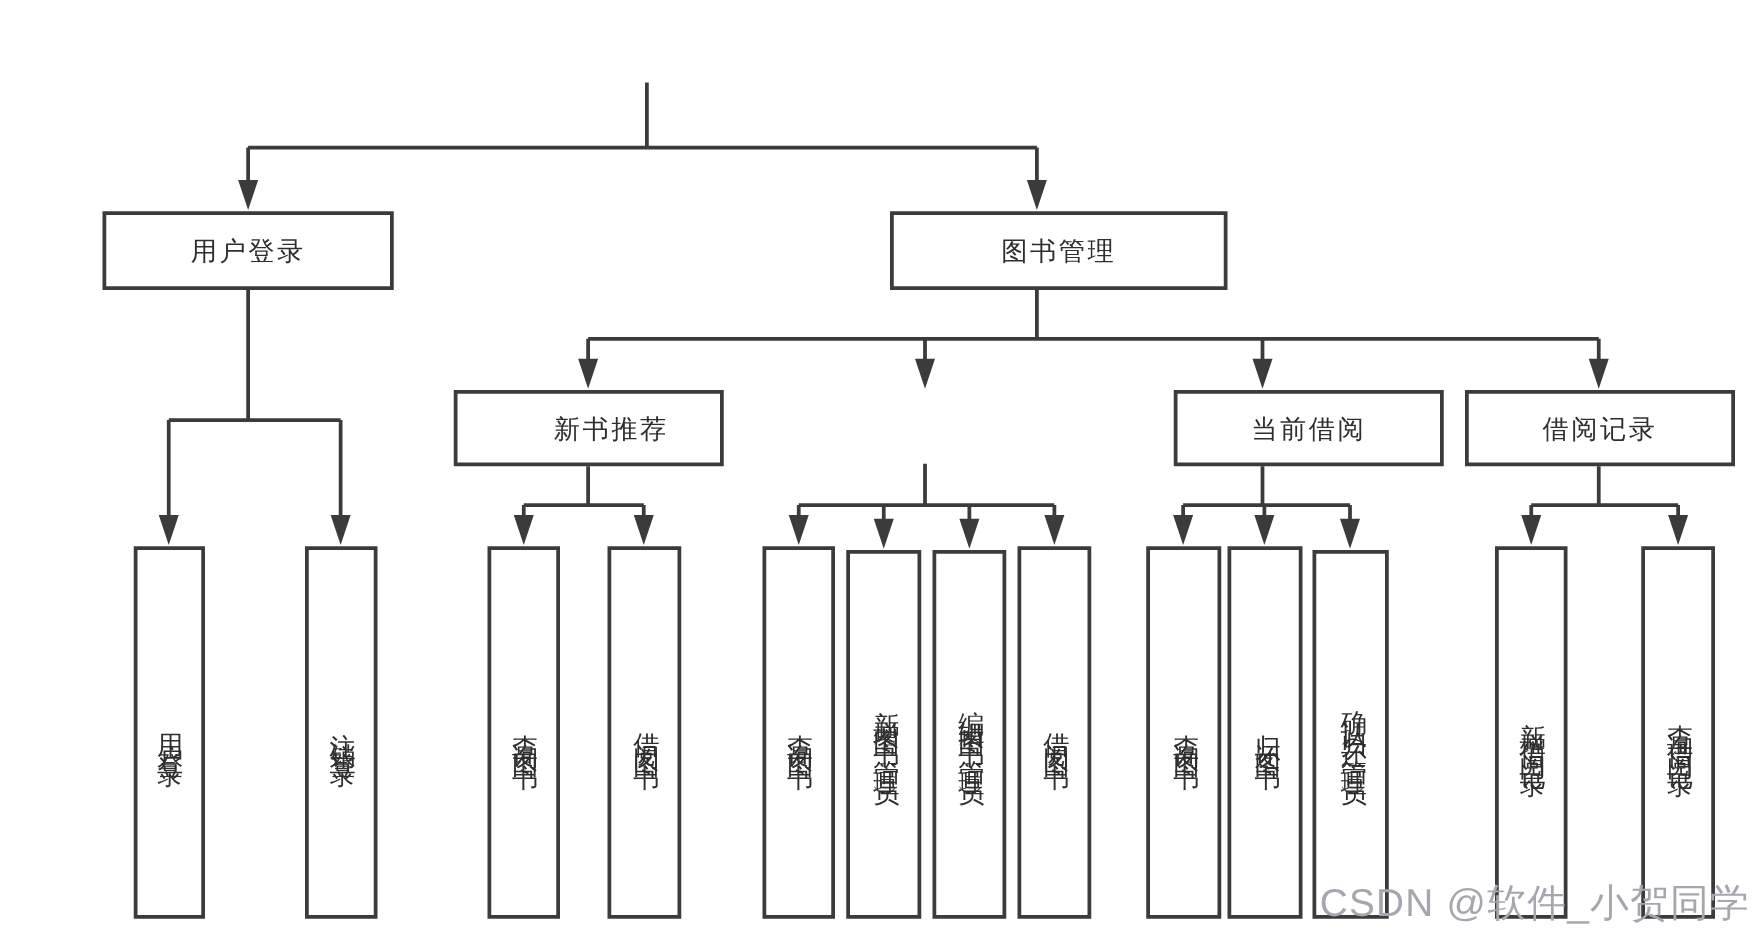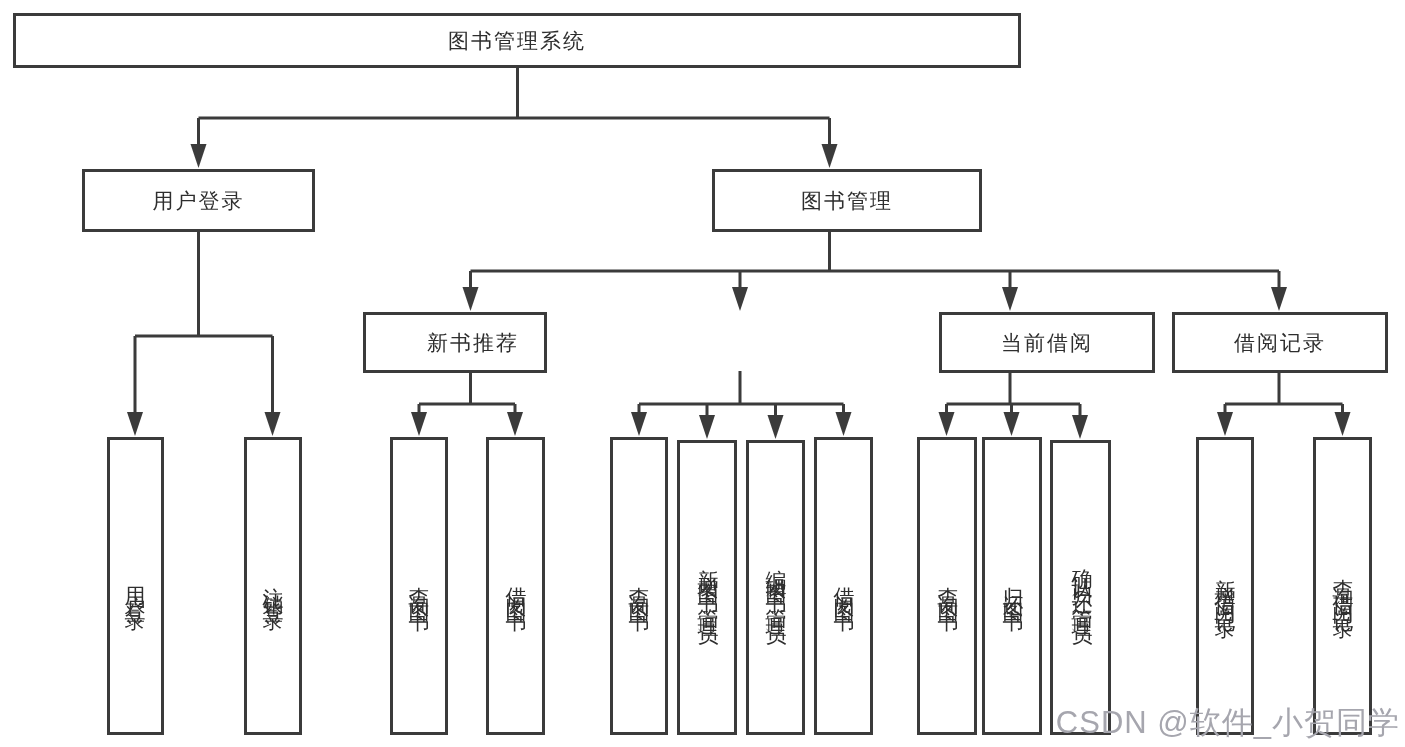--- a/index.html
+++ b/index.html
@@ -86,26 +86,25 @@
     <path d="M1010,371 L1010,404 M946.5,404 L1080,404 M946.5,404 L946.5,416 M1011.5,404 L1011.5,416 M1080,404 L1080,416"></path>
     <polygon points="938.5,412 954.5,412 946.5,436"></polygon>
     <polygon points="1003.5,412 1019.5,412 1011.5,436"></polygon>
     <polygon points="1072,415 1088,415 1080,439"></polygon>
 
     <path d="M1279,371 L1279,404 M1225,404 L1342.5,404 M1225,404 L1225,416 M1342.5,404 L1342.5,416"></path>
     <polygon points="1217,412 1233,412 1225,436"></polygon>
     <polygon points="1334.5,412 1350.5,412 1342.5,436"></polygon>
   </svg>
 
-  <div class="node" style="left:13px;top:13px;width:1008px;height:55px;">图书管理系统</div>
 
   <div class="node" style="left:82px;top:169px;width:233px;height:63px;">用户登录</div>
   <div class="node" style="left:712px;top:169px;width:270px;height:63px;">图书管理</div>
 
-  <div class="node" style="left:363px;top:312px;width:184px;height:61px;padding-left:36px;">新书推荐</div>
+  <div class="node" style="left:363px;top:312px;width:216px;height:61px;padding-left:36px;">新书推荐</div>
   <div class="node" style="left:939px;top:312px;width:216px;height:61px;">当前借阅</div>
   <div class="node" style="left:1172px;top:312px;width:216px;height:61px;">借阅记录</div>
 
   <div class="node v" style="left:107px;top:437px;width:57px;height:298px;">用户登录</div>
   <div class="node v" style="left:244px;top:437px;width:58px;height:298px;">注销登录</div>
 
   <div class="node v" style="left:390px;top:437px;width:58px;height:298px;">查询图书</div>
   <div class="node v" style="left:486px;top:437px;width:59px;height:298px;">借阅图书</div>
 
   <div class="node v" style="left:610px;top:437px;width:58px;height:298px;">查询图书</div>

